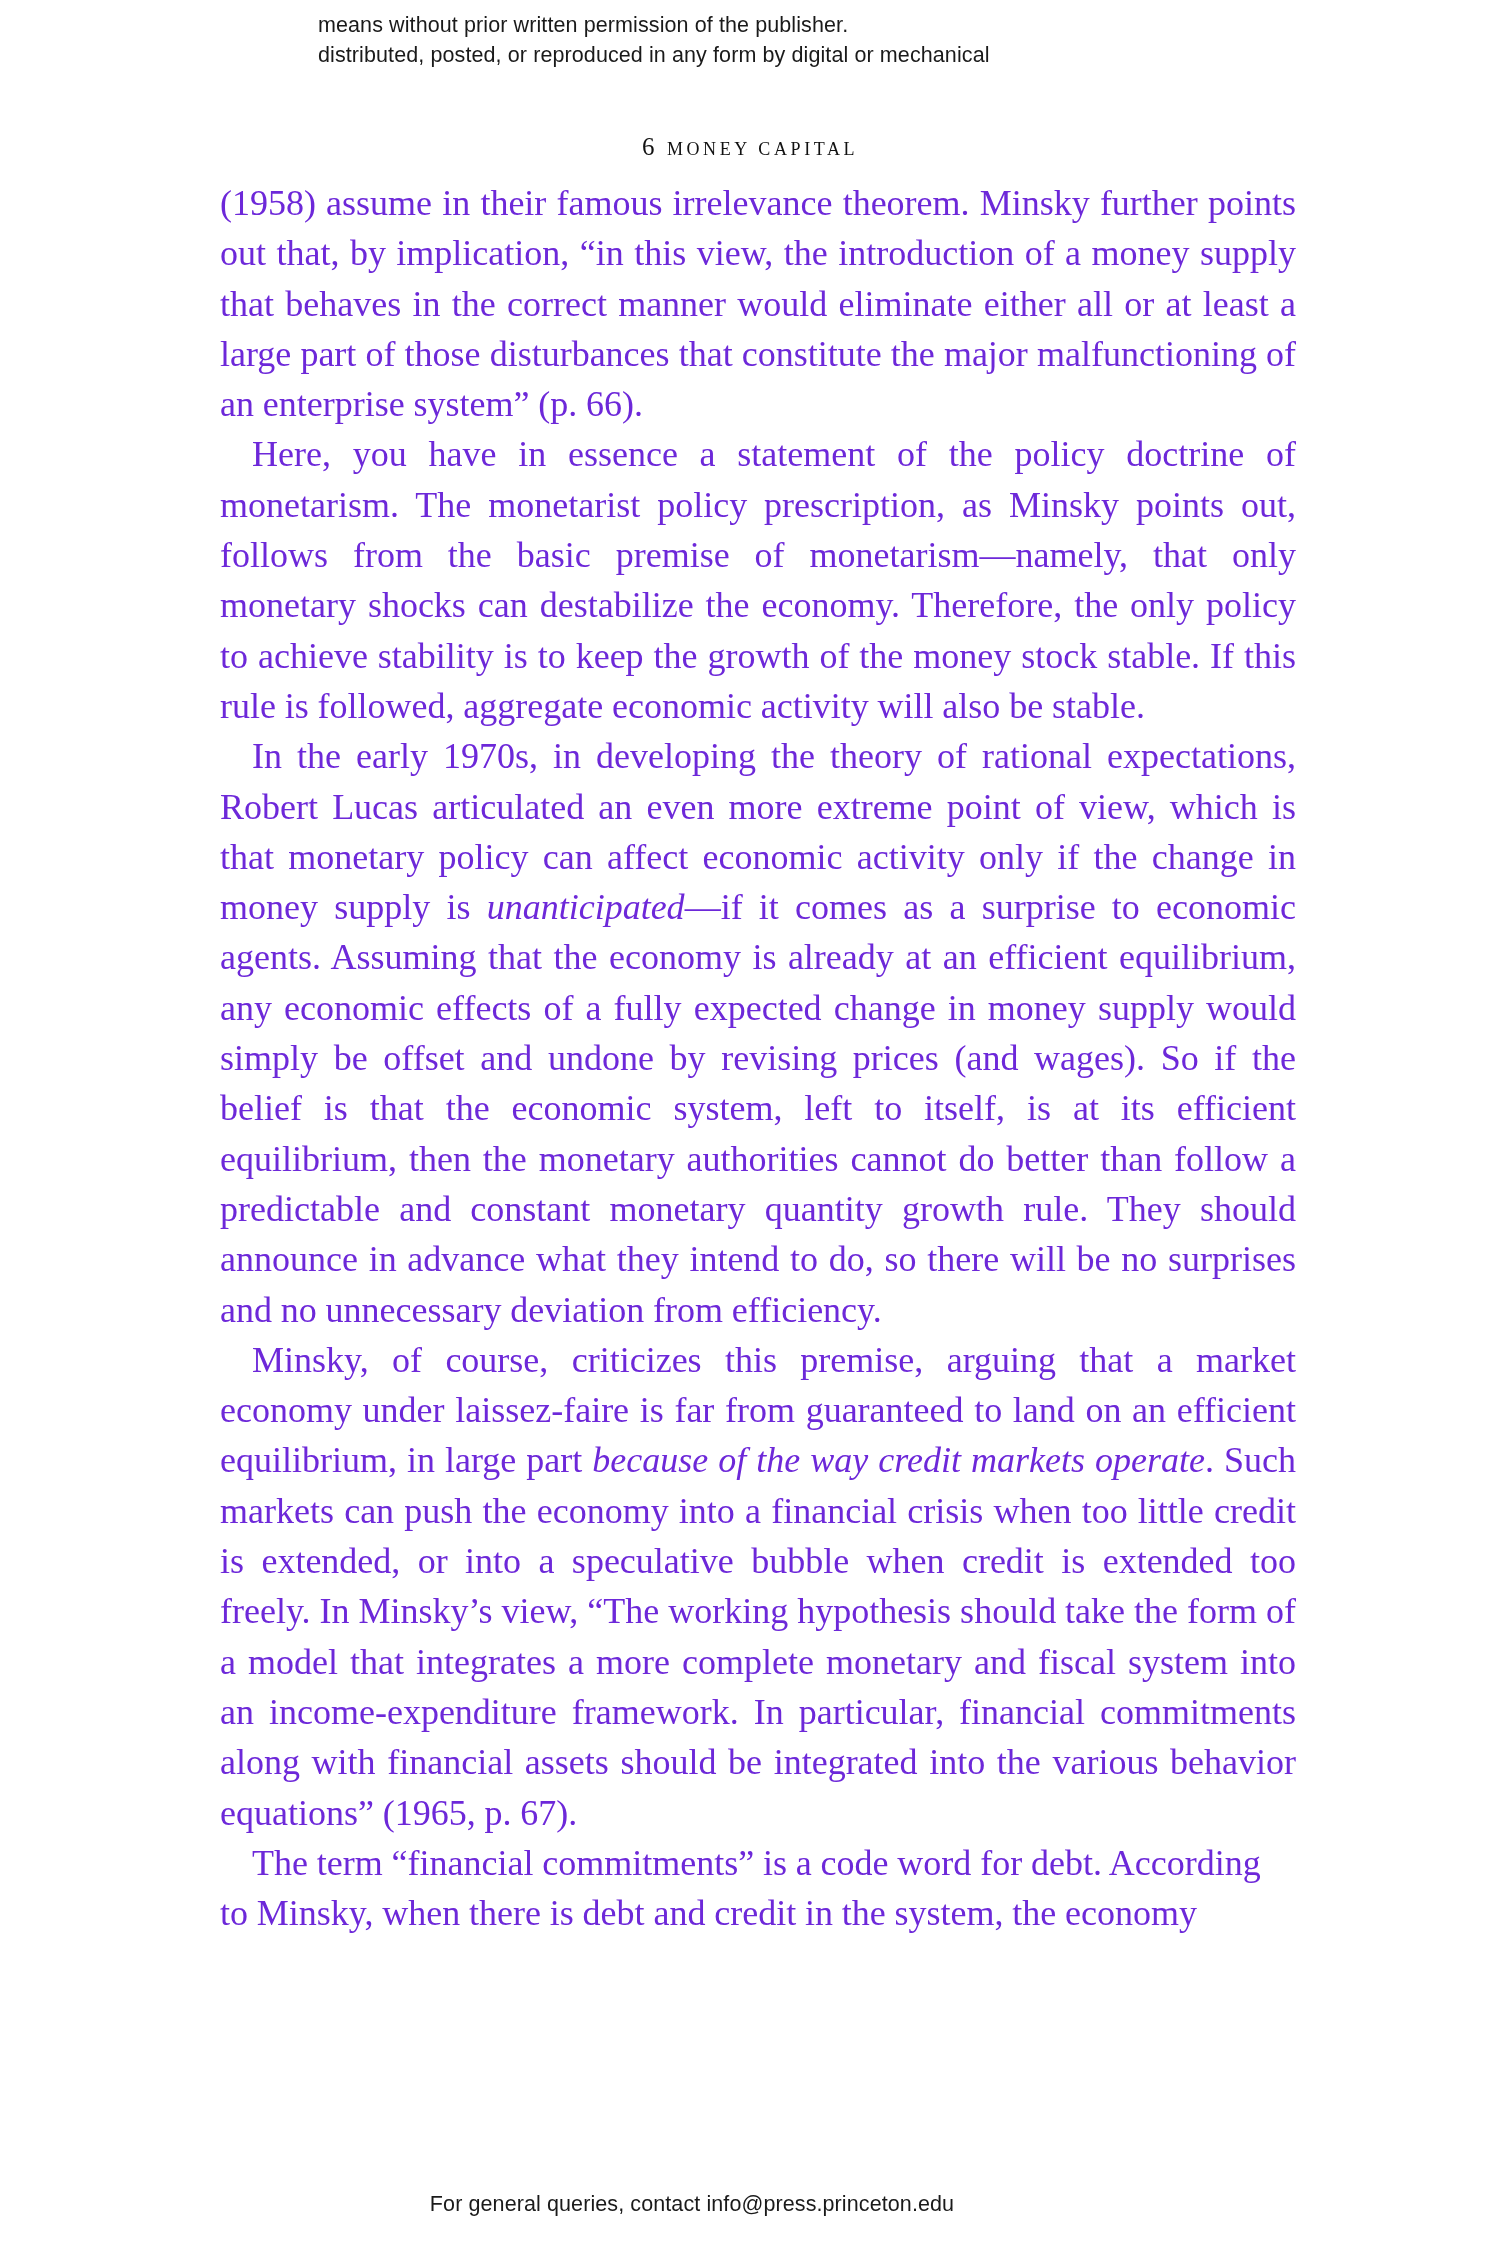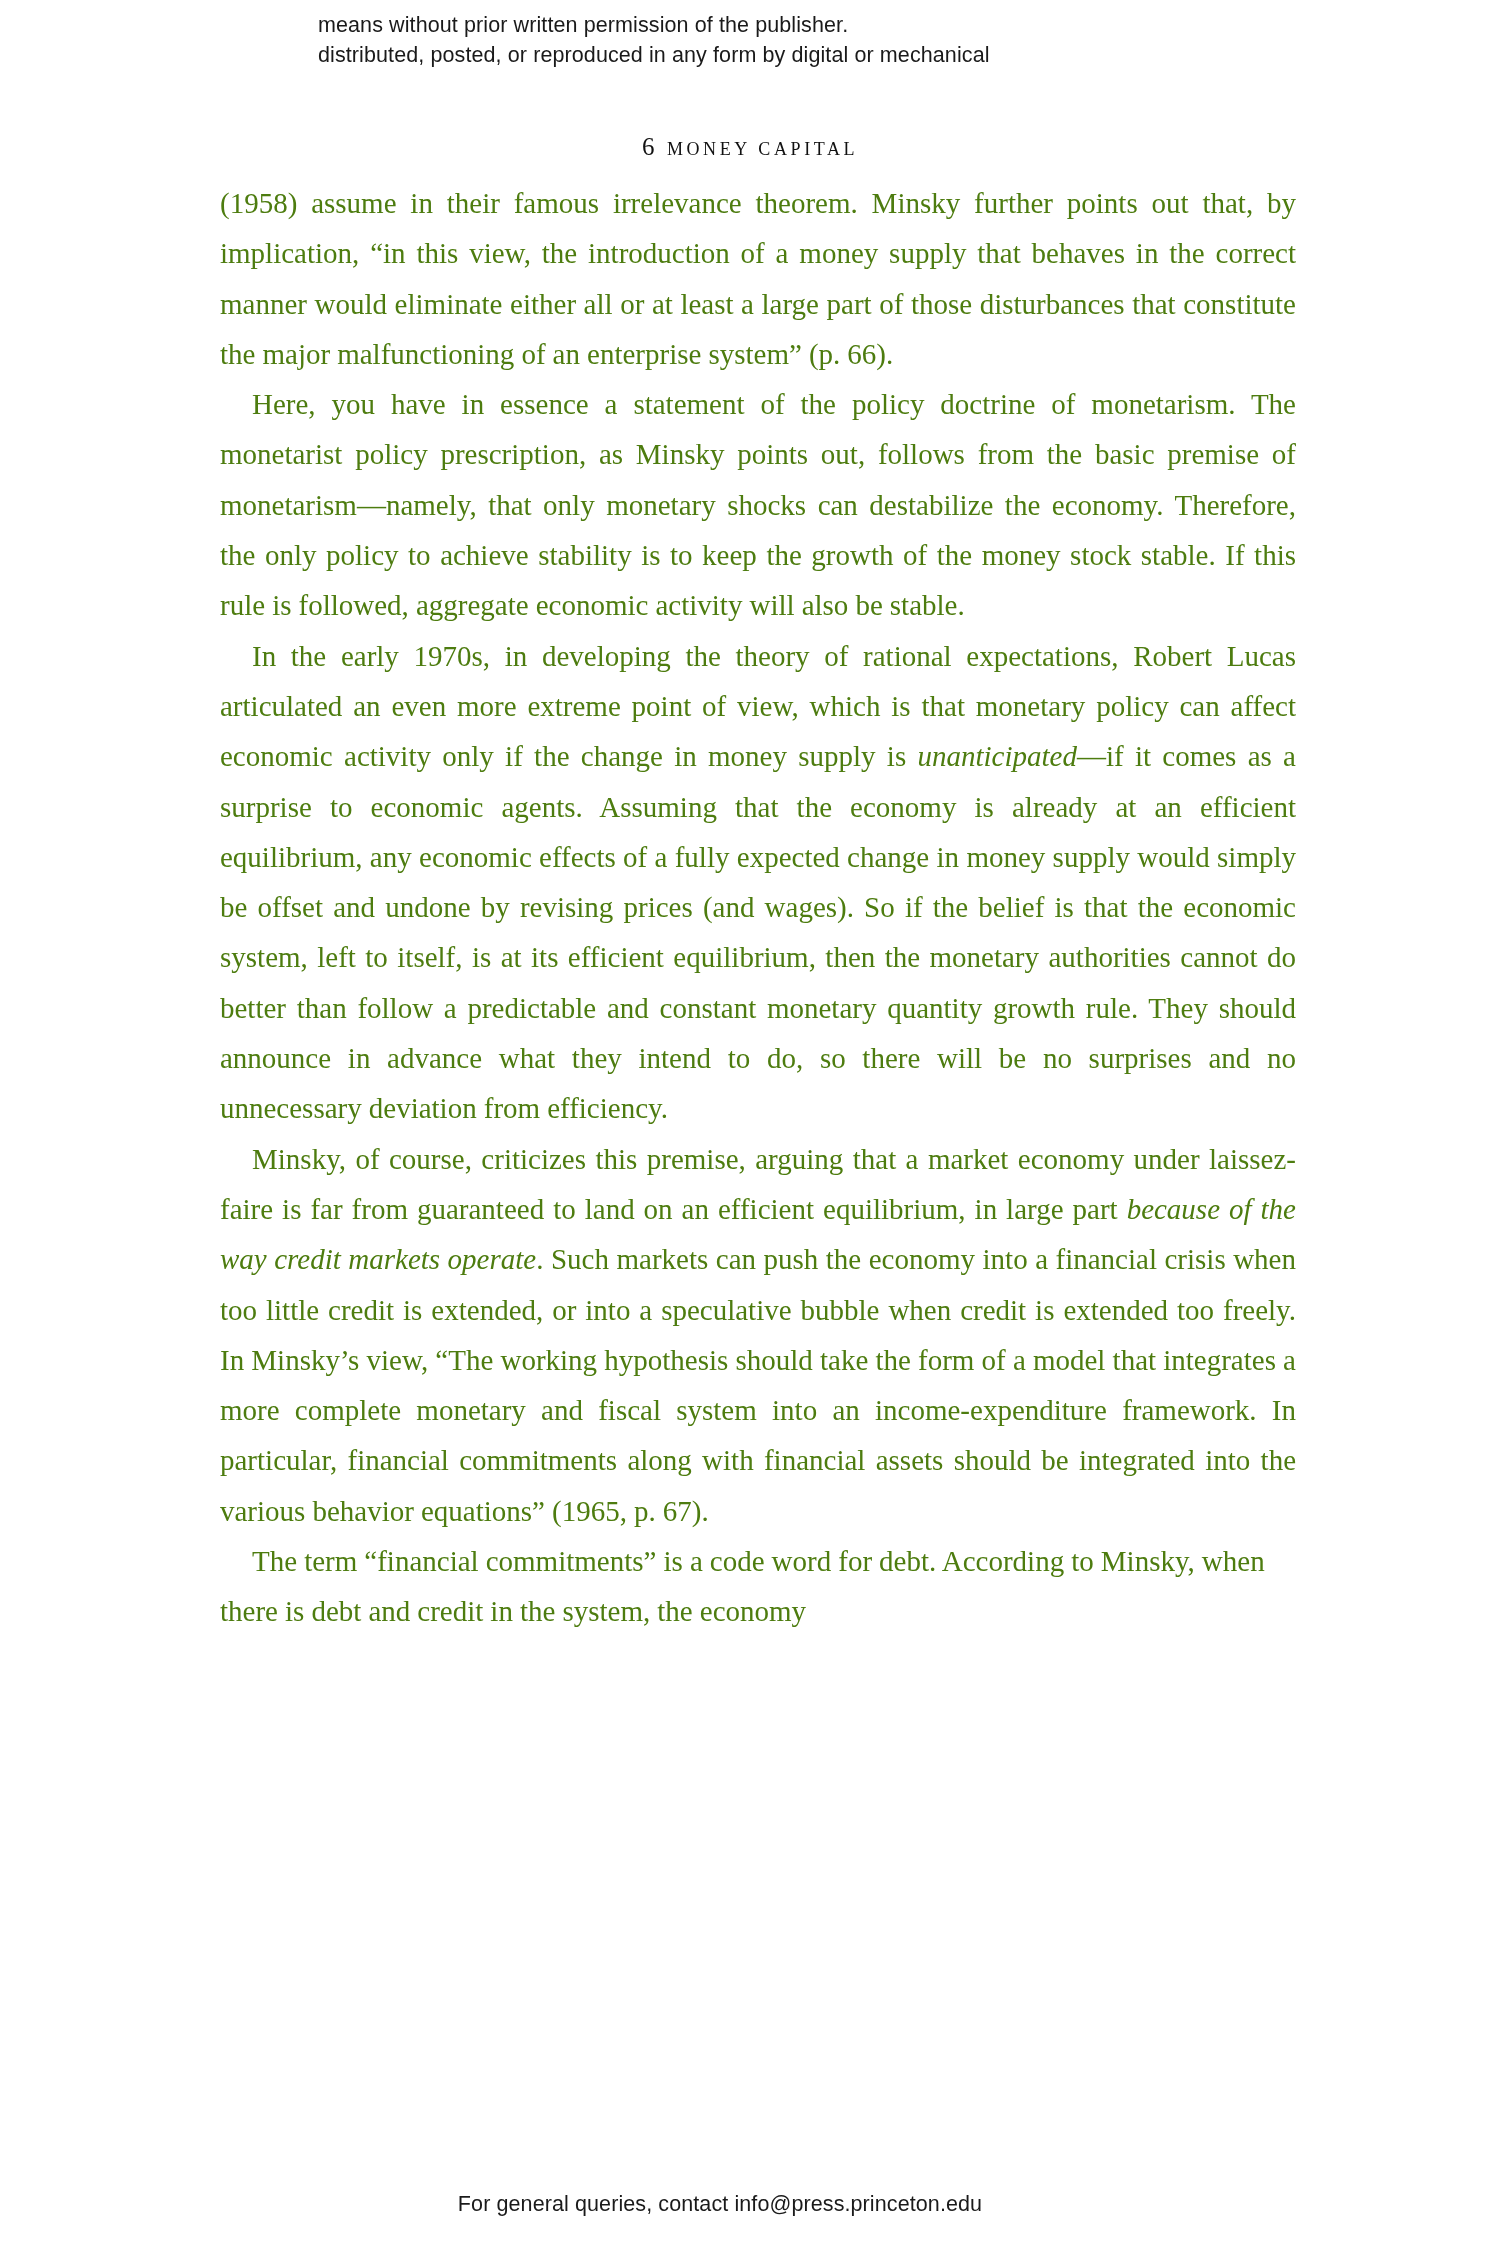--- a/index.html
+++ b/index.html
@@ -56,24 +56,24 @@
     margin-left: 12px;
   }
 
   
   .body-text {
     position: absolute;
     left: 220px;
     top: 178px;
     width: 1076px;
     font-family: "Liberation Serif", serif;
-    font-size: 29px;
+    font-size: 36px;
     line-height: 50.3px;
     text-align: justify;
-    color: #4d7c0f;
+    color: #6d28d9;
     -webkit-hyphens: none;
     hyphens: none;
   }
   .body-text p {
     margin: 0;
     text-indent: 0;
     word-spacing: -0.2px;
   }
   .body-text p.indented {
     text-indent: 32px;
@@ -90,21 +90,20 @@
   .footer-query {
     position: absolute;
     left: 0;
     top: 2192px;
     width: 1384px;
     text-align: center;
     font-family: "Liberation Sans", sans-serif;
     font-size: 21.5px;
     color: #1a1a1a;
     letter-spacing: 0.1px;
-    margin-left: 28px;
   }
 </style>
 </head>
 <body>
 
 <div class="page">
 
   <div class="copyright-notice">
     <span class="cline">means without prior written permission of the publisher.</span>
     <span class="cline">distributed, posted, or reproduced in any form by digital or mechanical</span>

